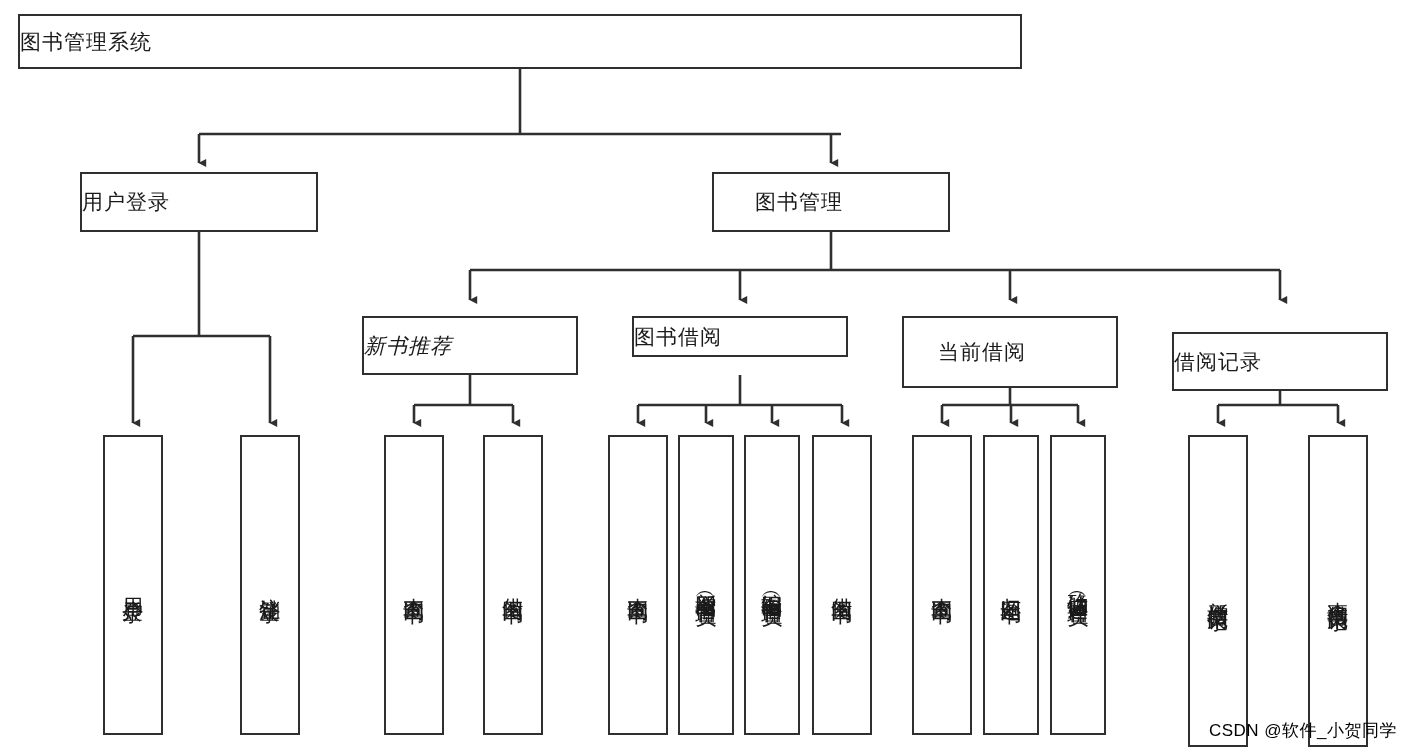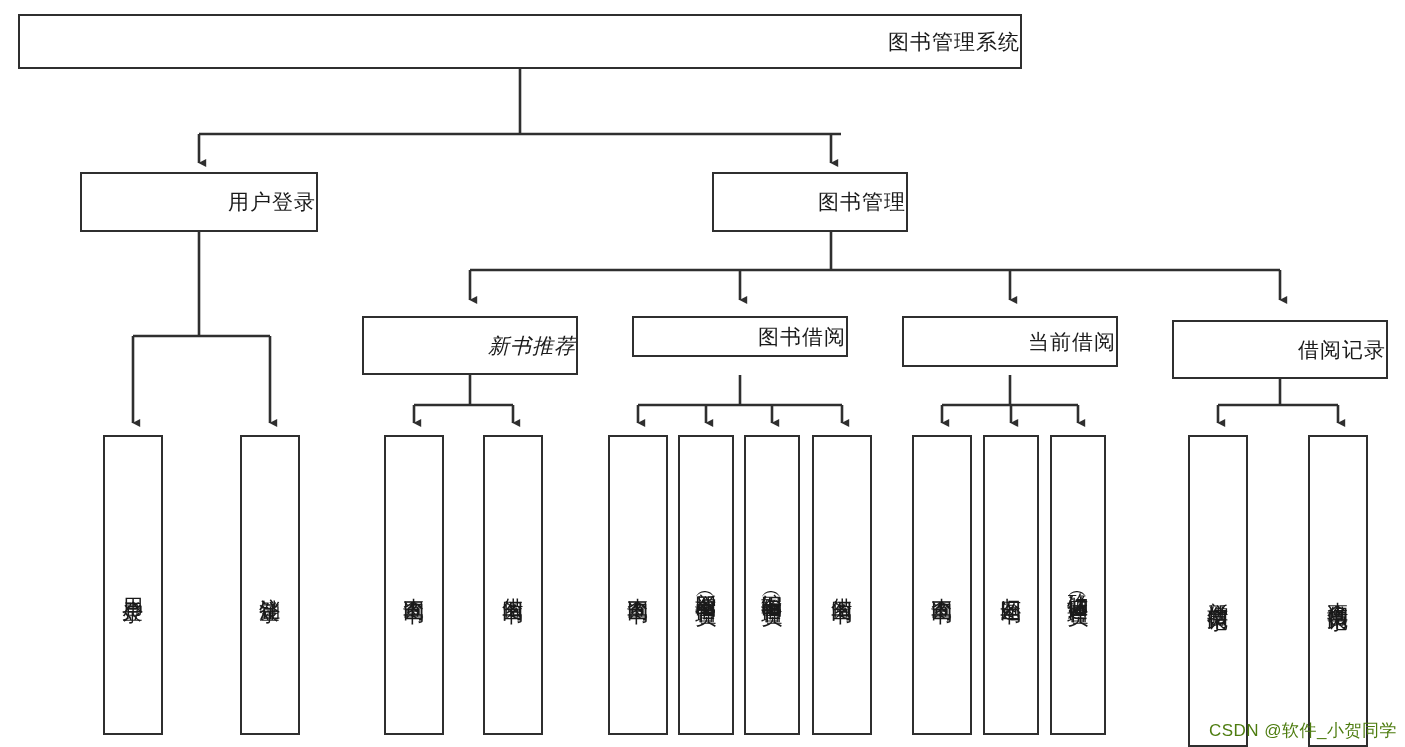--- a/index.html
+++ b/index.html
@@ -25,21 +25,21 @@
     height: 747px;
     pointer-events: none;
   }
   .node {
     position: absolute;
     box-sizing: border-box;
     background: #ffffff;
     border: 2px solid #2f2f2f;
     display: flex;
     align-items: center;
-    justify-content: flex-end;
+    justify-content: flex-start;
     color: #1a1a1a;
     overflow: hidden;
   }
   .node.horizontal {
     writing-mode: horizontal-tb;
     font-size: 21px;
     letter-spacing: 1px;
   }
   .node.vertical {
     writing-mode: vertical-rl;
@@ -57,21 +57,21 @@
     white-space: pre-wrap;
   }
   .node.vertical .label {
     white-space: normal;
   }
   #watermark {
     position: absolute;
     right: 8px;
     bottom: 5px;
     font-size: 17px;
-    color: #4d7c0f;
+    color: #000000;
     letter-spacing: 0.5px;
     user-select: none;
     white-space: nowrap;
     margin-left: 29px;
   }
 </style>
 </head>
 <body>
 
 <div id="canvas">
@@ -126,34 +126,34 @@
     </g>
   </svg>
 
   <div class="node horizontal" style="left:18px; top:14px; width:1004px; height:55px;">
     <span class="label">图书管理系统</span>
   </div>
 
   <div class="node horizontal" style="left:80px; top:172px; width:238px; height:60px;">
     <span class="label">用户登录</span>
   </div>
-  <div class="node horizontal" style="left:712px; top:172px; width:196px; height:60px;">
+  <div class="node horizontal" style="left:712px; top:172px; width:238px; height:60px;padding-left:41px;">
     <span class="label">图书管理</span>
   </div>
 
   <div class="node horizontal" style="left:362px; top:316px; width:216px; height:59px;font-style:italic;">
     <span class="label">新书推荐</span>
   </div>
   <div class="node horizontal" style="left:632px; top:316px; width:216px; height:41px;">
     <span class="label">图书借阅</span>
   </div>
-  <div class="node horizontal" style="left:902px; top:316px; width:216px; height:51px;">
+  <div class="node horizontal" style="left:902px; top:316px; width:216px; height:72px;padding-left:34px;">
     <span class="label">当前借阅</span>
   </div>
-  <div class="node horizontal" style="left:1172px; top:320px; width:216px; height:59px;">
+  <div class="node horizontal" style="left:1172px; top:332px; width:216px; height:59px;">
     <span class="label">借阅记录</span>
   </div>
 
   <div class="node vertical" style="left:103px; top:435px; width:60px; height:300px;">
     <span class="label">用户登录</span>
   </div>
   <div class="node vertical" style="left:240px; top:435px; width:60px; height:300px;">
     <span class="label">注销登录</span>
   </div>
 

